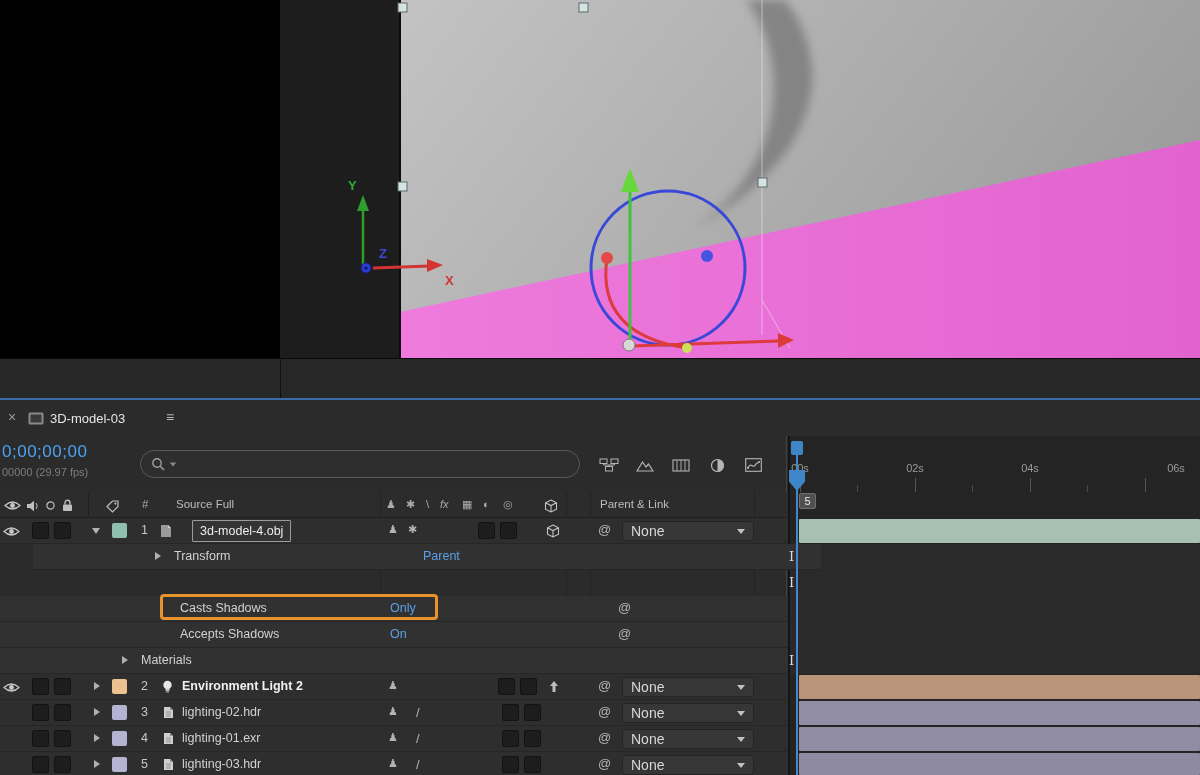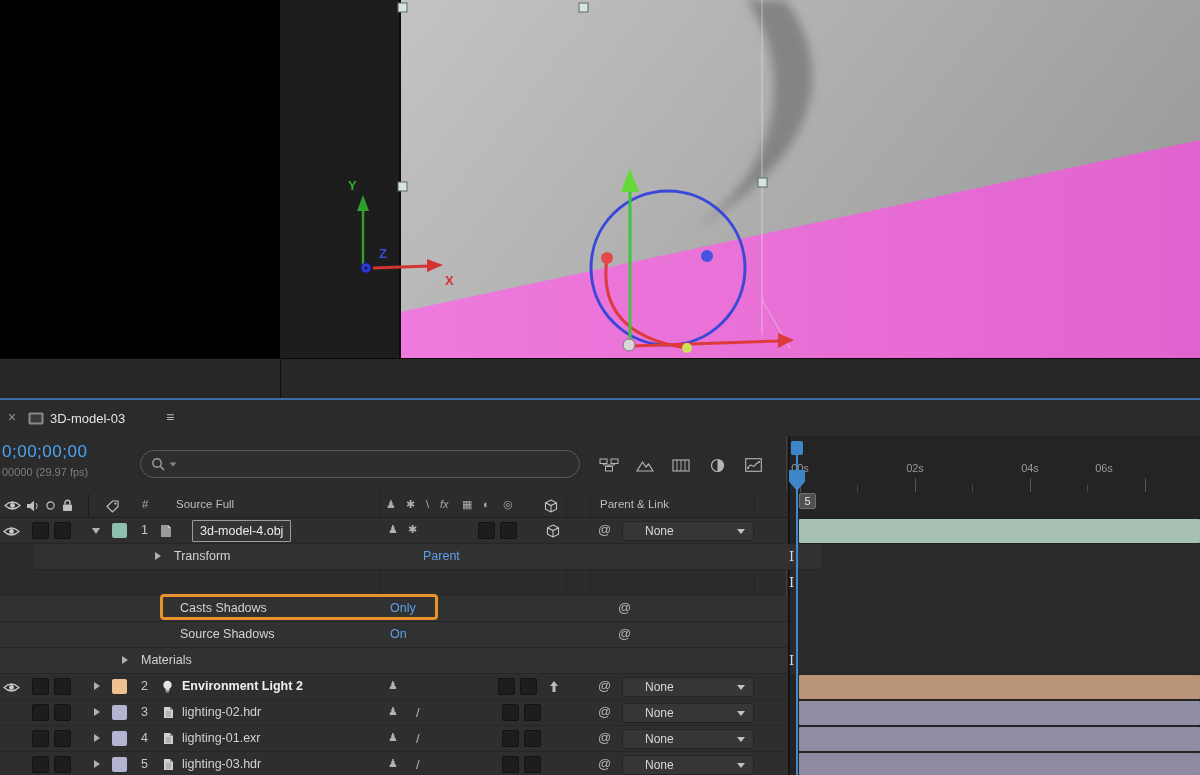--- a/index.html
+++ b/index.html
@@ -21,21 +21,21 @@
   .bluev{color:#5d9fe8;cursor:pointer;}
   .glyph{position:absolute;top:5px;font-size:11px;color:#b3b3b3;}
   .slot{position:absolute;top:4px;width:17px;height:17px;background:#1d1d1d;border:1px solid #131313;border-radius:2px;box-sizing:border-box;}
   .swatch{position:absolute;top:5px;width:15px;height:15px;border-radius:2px;}
   .chev-r{position:absolute;width:0;height:0;border-left:6px solid #b0b0b0;border-top:4.5px solid transparent;border-bottom:4.5px solid transparent;}
   .chev-d{position:absolute;width:0;height:0;border-top:6px solid #b0b0b0;border-left:4.5px solid transparent;border-right:4.5px solid transparent;}
   .namebox{position:absolute;top:2px;height:20px;line-height:20px;padding:0 7px;font-size:12.5px;color:#ececec;
            border:1px solid #9b9b9b;background:#343434;border-radius:1px;}
   .dropdown{position:absolute;top:3px;width:132px;height:20px;background:#363636;border:1px solid #242424;border-radius:3px;
             box-sizing:border-box;display:flex;align-items:center;justify-content:space-between;padding:0 8px;cursor:pointer;}
-  .dropdown span{font-size:12px;color:#d8d8d8;margin-left:14px;}
+  .dropdown span{font-size:14px;color:#d8d8d8;}
   .colhead-ico{position:absolute;top:498px;}
   .hicon{position:absolute;top:452px;width:26px;height:26px;display:flex;align-items:center;justify-content:center;cursor:pointer;}
   .ruler-label{position:absolute;top:462px;font-size:11px;color:#9a9a9a;transform:translateX(-50%);}
   .tick{position:absolute;width:1px;background:#555;}
   .bar{position:absolute;left:799px;width:401px;height:24px;border-radius:1px;}
   .ibeam{position:absolute;left:789px;font-family:"DejaVu Serif",serif;font-size:13px;color:#dcdcdc;}
   .headglyph{position:absolute;top:498px;font-size:11px;color:#ababab;}
 </style>
 </head>
 <body>
@@ -281,21 +281,21 @@
       </svg>
   </span>
 
   <div class="abs" style="left:788px;top:436px;width:412px;height:339px;background:#242424;border-left:2px solid #151515;box-sizing:border-box;"></div>
   <div class="abs" style="left:790px;top:544px;width:410px;height:130px;background:#2a2a2a;"></div>
   <div class="abs" style="left:786px;top:436px;width:1px;height:339px;background:#414141;"></div>
 
   <span class="ruler-label" style="left:800px;">00s</span>
   <span class="ruler-label" style="left:915px;">02s</span>
   <span class="ruler-label" style="left:1030px;">04s</span>
-  <span class="ruler-label" style="left:1104px;">06s</span>
+  <span class="ruler-label" style="left:1176px;">06s</span>
   <div class="tick" style="left:800px;top:478px;height:14px;"></div>
   <div class="tick" style="left:915px;top:478px;height:14px;"></div>
   <div class="tick" style="left:1030px;top:478px;height:14px;"></div>
   <div class="tick" style="left:1145px;top:478px;height:14px;"></div>
   <div class="tick" style="left:857px;top:485px;height:7px;background:#484848;"></div>
   <div class="tick" style="left:972px;top:485px;height:7px;background:#484848;"></div>
   <div class="tick" style="left:1087px;top:485px;height:7px;background:#484848;"></div>
 
   <div class="abs" style="left:0;top:492px;width:788px;height:26px;background:#2c2c2c;border-bottom:1px solid #1f1f1f;box-sizing:border-box;"></div>
   <span class="colhead-ico" style="left:4px;top:500px;">
@@ -393,21 +393,21 @@
 
 
   <div class="trow prop-row" style="top:596px;">
     <span class="rowtext" style="left:180px;">Casts Shadows</span>
     <span class="rowtext bluev" style="left:390px;">Only</span>
     <span class="glyph" style="left:618px;top:4px;font-size:13px;">@</span>
     <div class="abs" style="left:160px;top:-2px;width:278px;height:26px;border:3px solid #e8932c;border-radius:4px;box-sizing:border-box;pointer-events:none;"></div>
   </div>
 
   <div class="trow prop-row" style="top:622px;">
-    <span class="rowtext" style="left:180px;">Source Shadows</span>
+    <span class="rowtext" style="left:180px;">Accepts Shadows</span>
     <span class="rowtext bluev" style="left:390px;">On</span>
     <span class="glyph" style="left:618px;top:4px;font-size:13px;">@</span>
   </div>
 
   <div class="trow prop-row" style="top:648px;">
     <span class="chev-r" style="left:122px;top:8px;"></span>
     <span class="rowtext" style="left:141px;">Materials</span>
   </div>
 
   <div class="trow layer-row" style="top:674px;">

